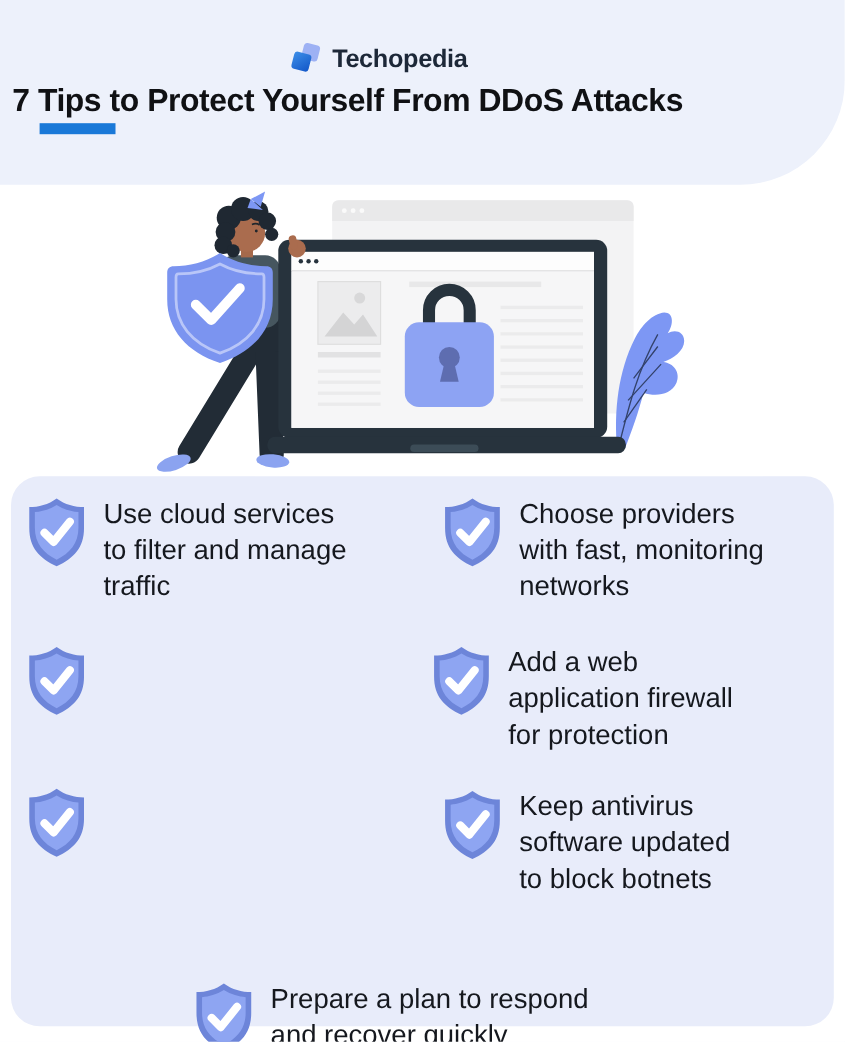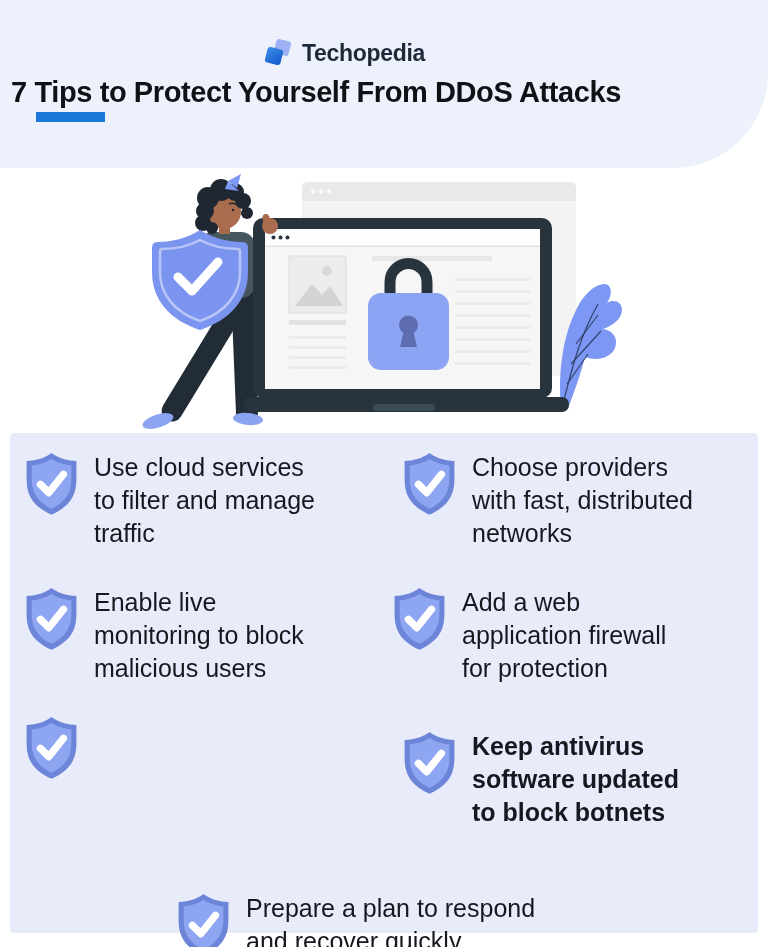--- a/index.html
+++ b/index.html
@@ -12,30 +12,30 @@
   .logo-icon{width:30px;height:30px;display:block;}
   .logo-text{font-size:23px;font-weight:700;color:#1d2838;letter-spacing:-0.3px;}
   .title{position:absolute;top:76px;left:0;width:632px;margin:0;text-align:center;
          font-size:29px;font-weight:700;color:#101114;letter-spacing:-0.4px;}
   .underline{position:absolute;top:112px;left:36px;width:69px;height:10px;background:#1a79d8;}
 
   
   .illus{position:absolute;top:168px;left:0;width:768px;height:265px;}
 
   
-  .card{position:absolute;top:433px;left:10px;width:748px;height:500px;background:#e8ecfa;border-radius:4px;}
+  .card{position:absolute;top:433px;left:10px;width:748px;height:500px;background:#e8ecfa;border-radius:26px;}
   .tip{position:absolute;display:flex;gap:13px;align-items:flex-start;}
   .tip-shield{width:59px;height:67px;flex:0 0 auto;}
   .tip-text{margin:0;padding-top:1px;font-size:25px;line-height:33px;color:#15181e;white-space:pre-line;}
   .tip-1{left:12px;top:17px;}
   .tip-2{left:390px;top:17px;}
   .tip-3{left:12px;top:152px;}
   .tip-4{left:380px;top:152px;}
   .tip-5{left:12px;top:281px;}
-  .tip-6{left:390px;top:296px;font-weight:bold;}
+  .tip-6{left:390px;top:283px;}
   .tip-7{left:164px;top:411px;margin-top:47px;}
   .defs{position:absolute;width:0;height:0;overflow:hidden;}
 </style>
 </head>
 <body>
 
 <svg class="defs" aria-hidden="true">
   <defs>
     <symbol id="shield-sym" viewBox="0 0 64 72">
       <path fill="#6d85d9" d="M32 3 C40 9 50 11.5 59 11.5 L59 32 C59 52 49 62 32 70 C15 62 5 52 5 32 L5 11.5 C14 11.5 24 9 32 3 Z"></path>
@@ -179,30 +179,27 @@
         </svg>
       <p class="tip-text">Use cloud services
 to filter and manage
 traffic</p>
     </div>
     <div class="tip tip-2">
       <svg class="tip-shield" viewBox="0 0 64 72">
           <use href="#shield-sym"></use>
         </svg>
       <p class="tip-text">Choose providers
-with fast, distributed
+with fast, monitoring
 networks</p>
     </div>
     <div class="tip tip-3">
       <svg class="tip-shield" viewBox="0 0 64 72">
           <use href="#shield-sym"></use>
         </svg>
-      <p class="tip-text">Enable live
-monitoring to block
-malicious users</p>
     </div>
     <div class="tip tip-4">
       <svg class="tip-shield" viewBox="0 0 64 72">
           <use href="#shield-sym"></use>
         </svg>
       <p class="tip-text">Add a web
 application firewall
 for protection</p>
     </div>
     <div class="tip tip-5">

